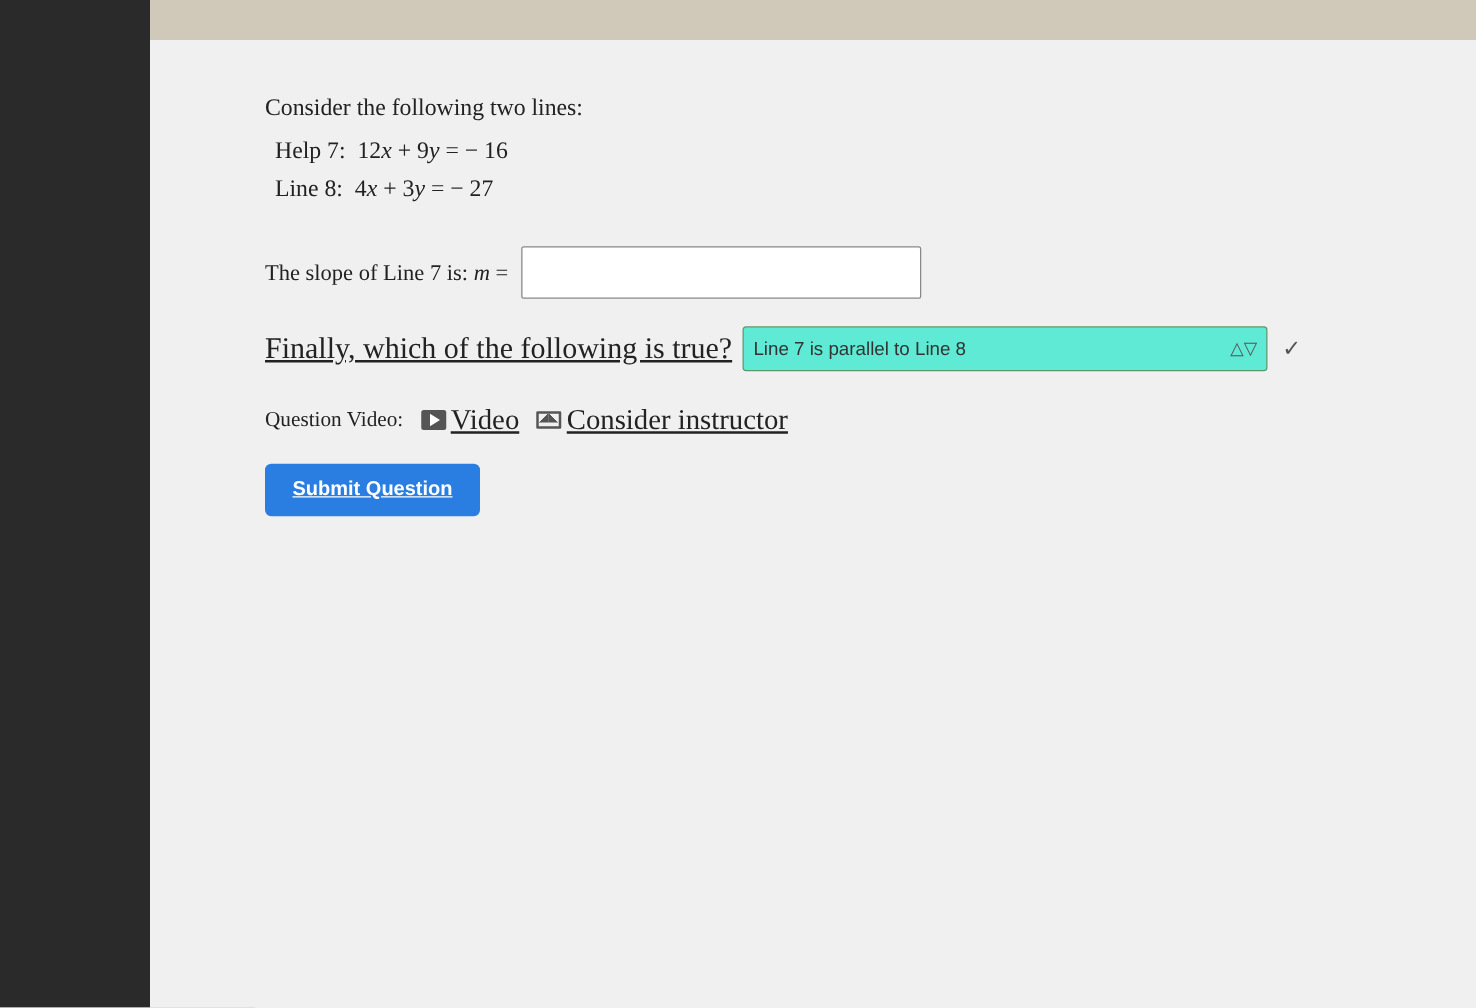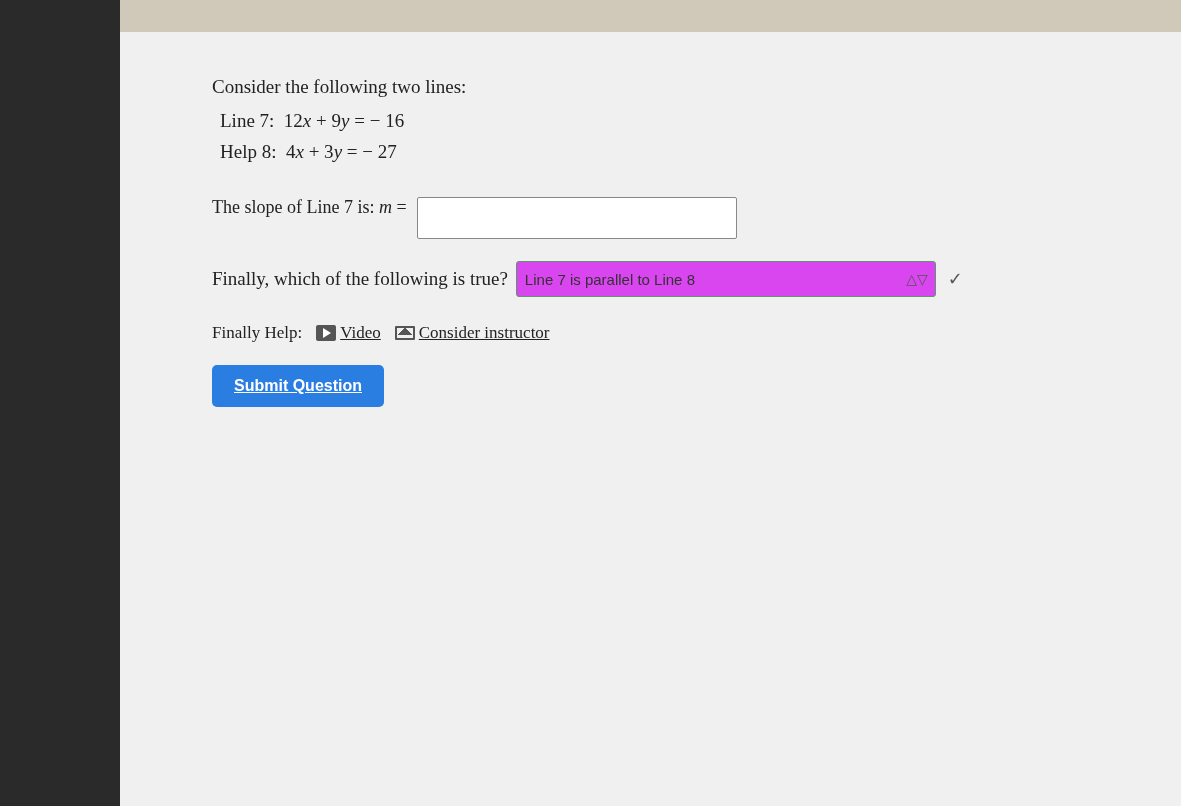--- a/index.html
+++ b/index.html
@@ -41,20 +41,21 @@
       margin-bottom: 30px;
     }
 
     .problem-text .title {
       font-size: 19px;
       margin-bottom: 4px;
     }
 
     .input-row {
       display: flex;
+      align-items: center;
       margin-bottom: 22px;
       gap: 10px;
     }
 
     .input-label {
       font-size: 18px;
       color: #222;
       white-space: nowrap;
     }
 
@@ -70,28 +71,29 @@
     }
 
     .dropdown-row {
       display: flex;
       align-items: center;
       margin-bottom: 26px;
       gap: 8px;
     }
 
     .dropdown-label {
-      font-size: 19px;
+      font-size: 24px;
       color: #222;
       white-space: nowrap;
+      text-decoration: underline;
     }
 
     .dropdown-select {
       border: 1.5px solid #5a9a6a;
-      background: #d946ef;
+      background: #5eead4;
       height: 36px;
       padding: 2px 8px;
       font-size: 15px;
       color: #333;
       border-radius: 3px;
       width: 420px;
       appearance: none;
       -webkit-appearance: none;
       cursor: pointer;
       outline: none;
@@ -127,21 +129,21 @@
       color: #222;
     }
 
     .help-link {
       display: flex;
       align-items: center;
       gap: 4px;
       color: #222;
       text-decoration: underline;
       cursor: pointer;
-      font-size: 17px;
+      font-size: 23px;
     }
 
     .video-icon {
       display: inline-flex;
       align-items: center;
       justify-content: center;
       width: 20px;
       height: 16px;
       background: #555;
       border-radius: 2px;
@@ -214,25 +216,25 @@
 </head>
 <body>
 
 <div class="left-sidebar"></div>
 
 <div class="main-content">
 
   <div class="problem-text">
     <div class="title">Consider the following two lines:</div>
     <span class="eq-line">
-      <span>Line 7:</span>
+      <span>Help 7:</span>
       &nbsp;<span>12<span class="math">x</span> + 9<span class="math">y</span> = − 16</span>
     </span>
     <span class="eq-line">
-      <span>Help 8:</span>
+      <span>Line 8:</span>
       &nbsp;<span>4<span class="math">x</span> + 3<span class="math">y</span> = − 27</span>
     </span>
   </div>
 
   <div class="input-row">
     <span class="input-label">
       The slope of Line 7 is: <span class="math">m</span> =
     </span>
     <input class="answer-input" type="text" value="" style="">
   </div>
@@ -245,21 +247,21 @@
         <option>Line 7 is parallel to Line 8</option>
         <option>Line 7 is perpendicular to Line 8</option>
         <option>Line 7 is neither parallel nor perpendicular to Line 8</option>
       </select>
       <span class="dropdown-arrow">△▽</span>
     </div>
     <span class="checkmark">✓</span>
   </div>
 
   <div class="question-help">
-    <span>Finally Help:</span>
+    <span>Question Video:</span>
     <span class="help-link">
       <span class="video-icon"></span>
       <span>Video</span>
     </span>
     <span class="help-link">
       <span class="mail-icon"></span>
       <span>Consider instructor</span>
     </span>
   </div>
 

